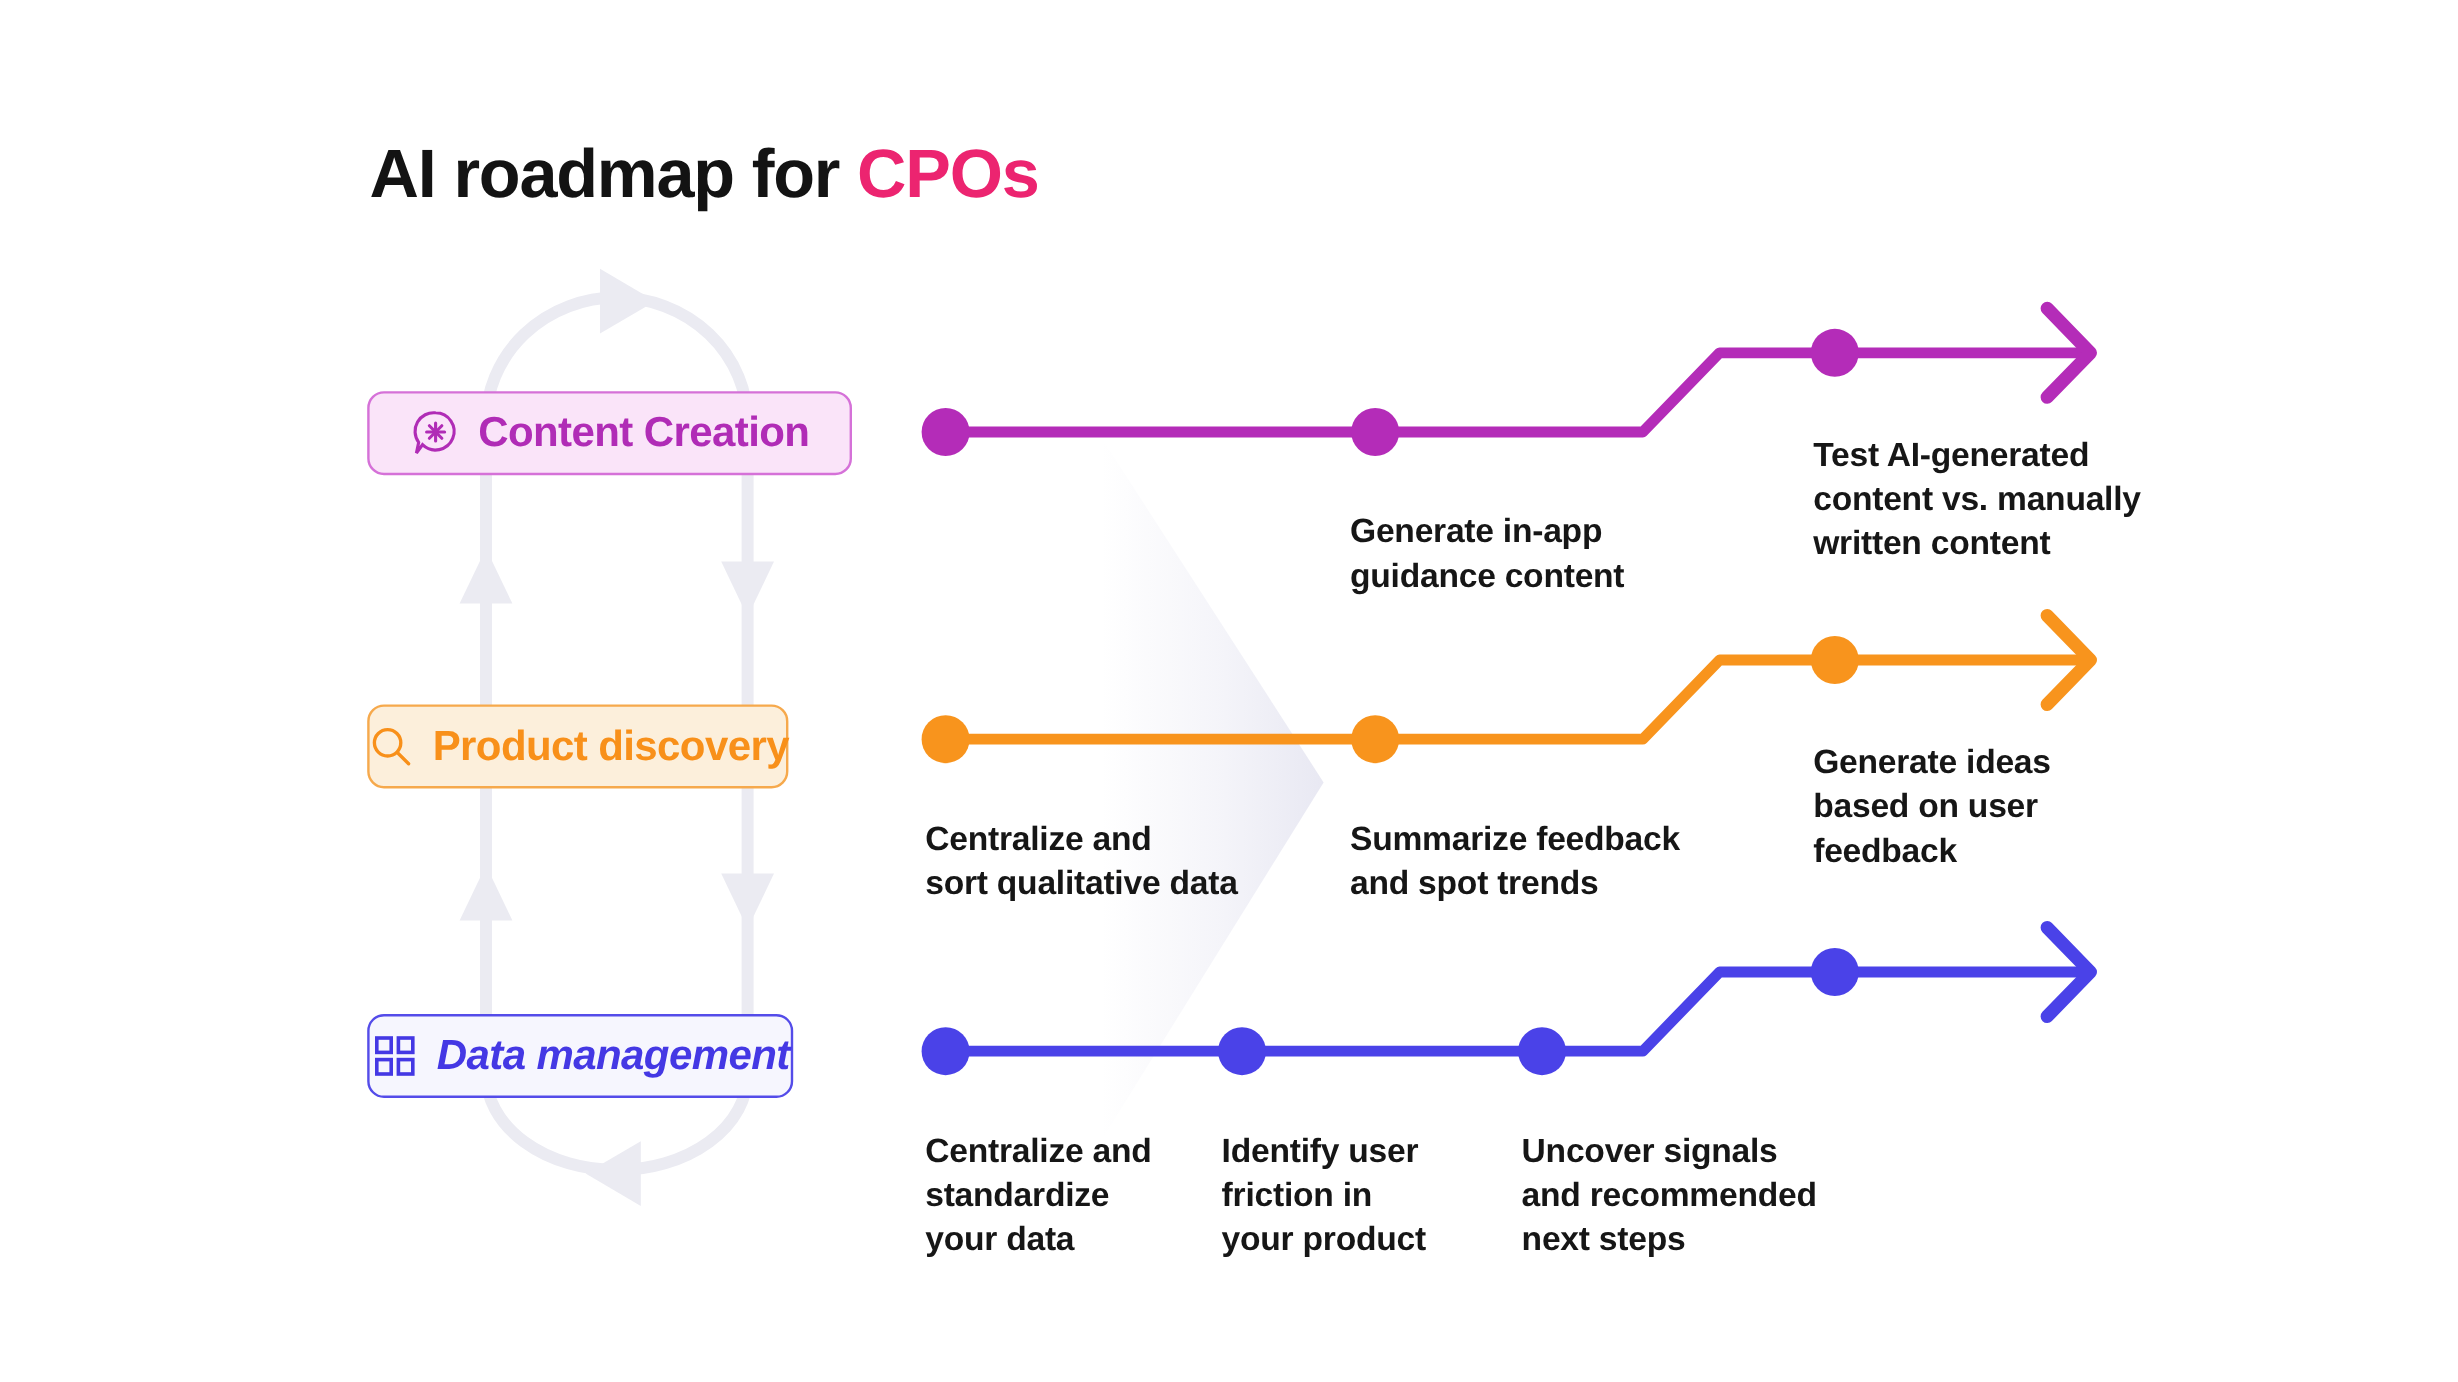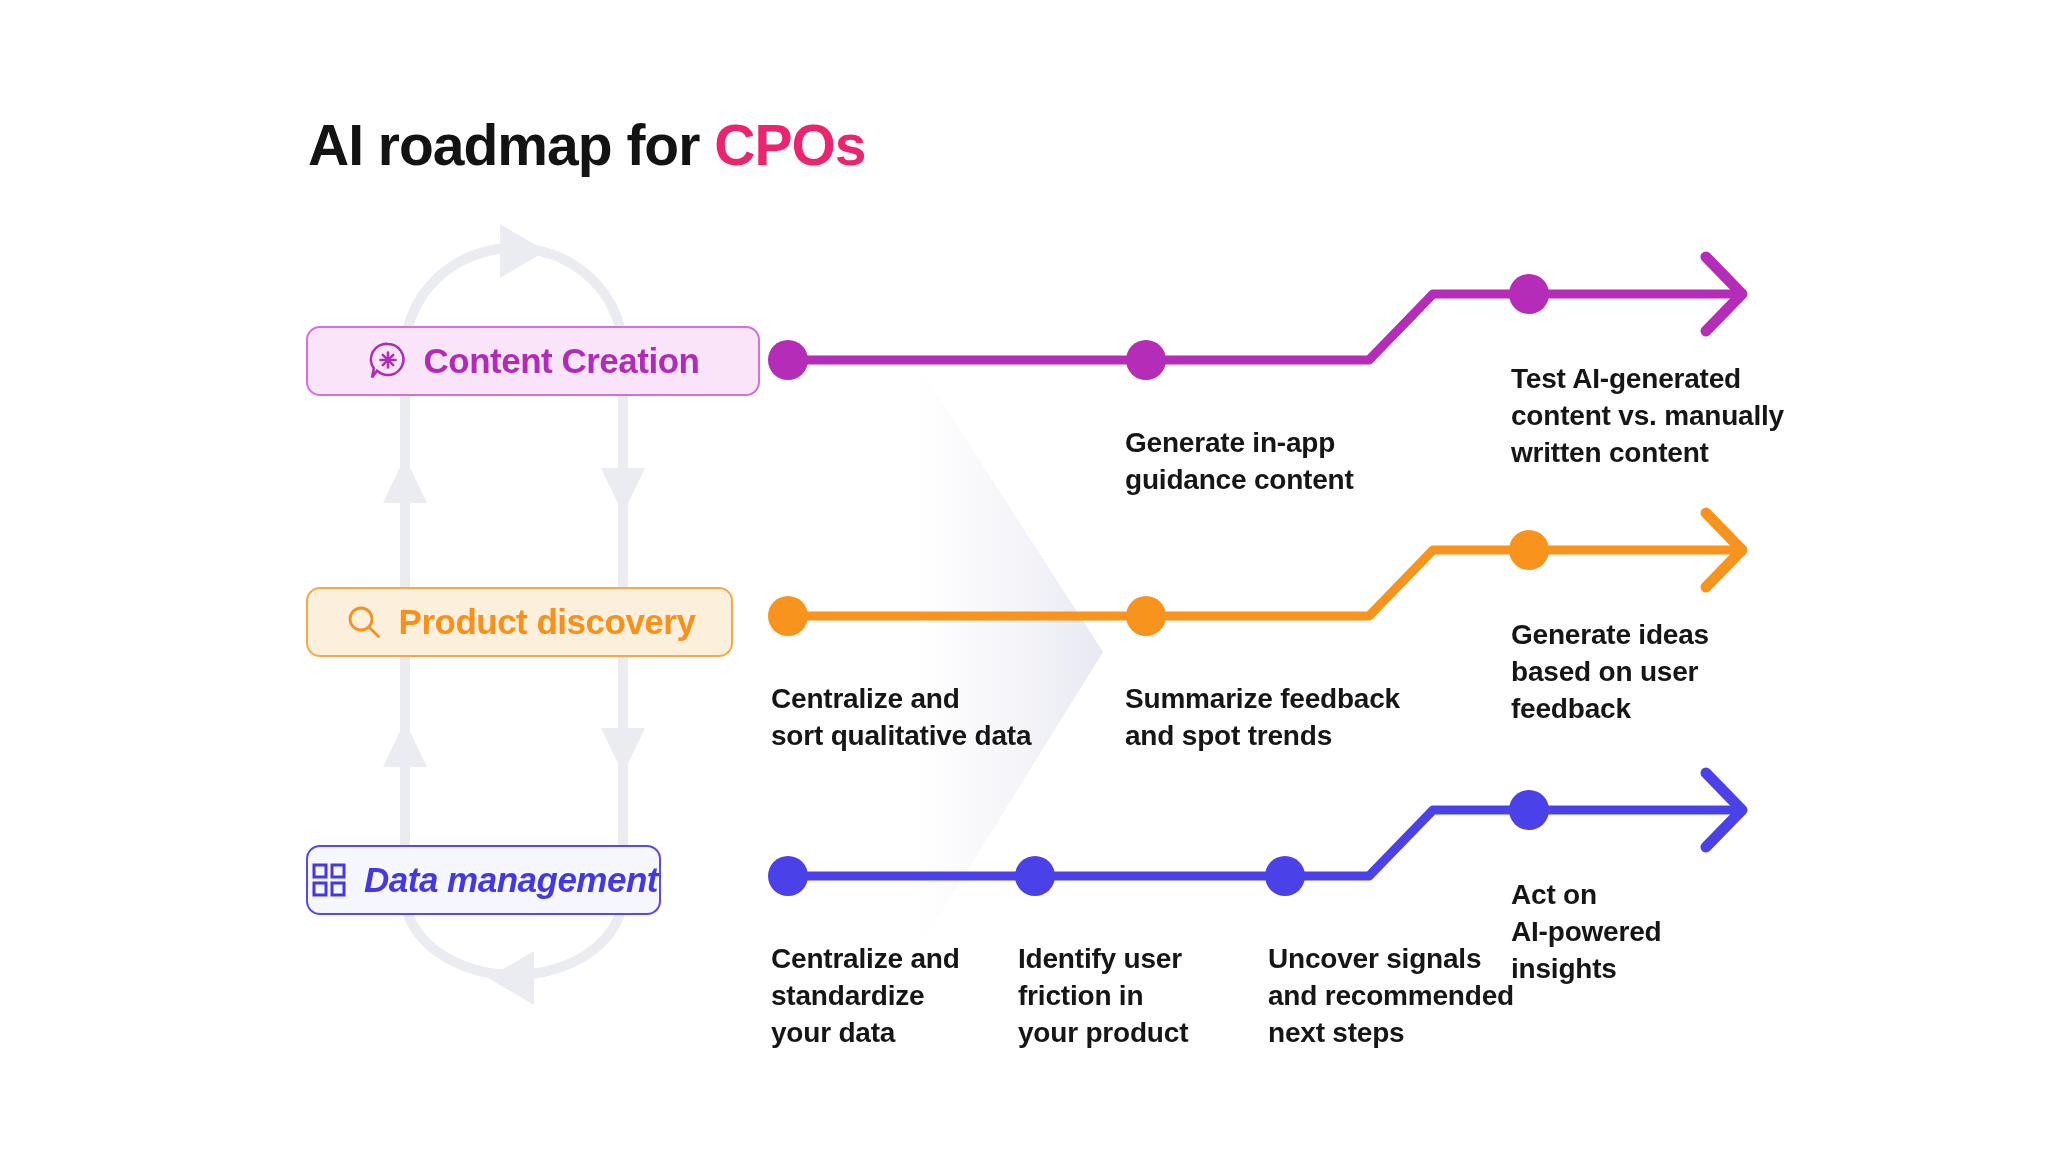--- a/index.html
+++ b/index.html
@@ -17,22 +17,22 @@
     color:var(--heading,#131313);white-space:nowrap;
   }
   .title .accent{color:var(--title_accent,#EC2470);}
 
   .track-box{
     position:absolute;height:70px;border-radius:14px;
     display:flex;align-items:center;justify-content:center;gap:15px;
     font-size:35px;font-weight:700;letter-spacing:-0.5px;
     border:2px solid transparent;box-sizing:border-box;white-space:nowrap;
   }
-  .box1{left:293px;top:326px;width:454px;background:var(--track1_bg);border-color:var(--track1_border);color:var(--track1_text);}
-  .box2{left:293px;top:587px;width:427px;background:var(--track2_bg);border-color:var(--track2_border);color:var(--track2_text);}
+  .box1{left:293px;top:326px;width:404px;background:var(--track1_bg);border-color:var(--track1_border);color:var(--track1_text);}
+  .box2{left:293px;top:587px;width:351px;background:var(--track2_bg);border-color:var(--track2_border);color:var(--track2_text);}
   .box3{left:293px;top:845px;width:355px;background:var(--track3_bg);border-color:var(--track3_border);color:var(--track3_text);font-style:italic;}
   .track-box .ico{display:flex;align-items:center;justify-content:center;}
 
   .milestone{
     position:absolute;width:360px;
     font-size:28px;font-weight:700;line-height:37px;letter-spacing:-0.2px;
     color:var(--body_text,#161616);white-space:pre-line;
   }
 </style>
 </head>
@@ -150,17 +150,14 @@
 
   <div class="milestone" style="left:758px;top:940px">Centralize and
 standardize
 your data</div>
   <div class="milestone" style="left:1005px;top:940px">Identify user
 friction in
 your product</div>
   <div class="milestone" style="left:1255px;top:940px">Uncover signals
 and recommended
 next steps</div>
-  <div class="milestone" style="left:1498px;top:876px">Act on
-AI-powered
-insights</div>
 
 </div>
 
 </body></html>

